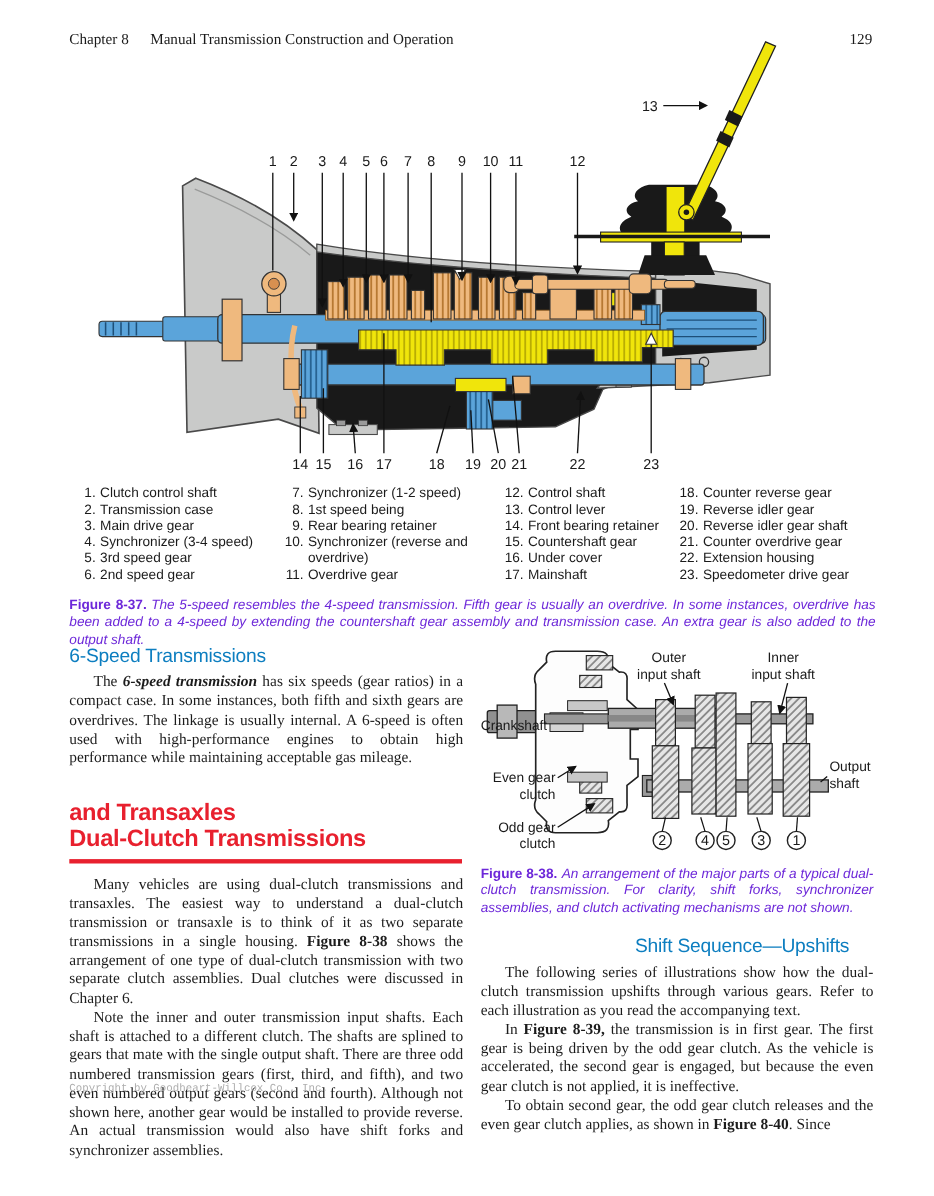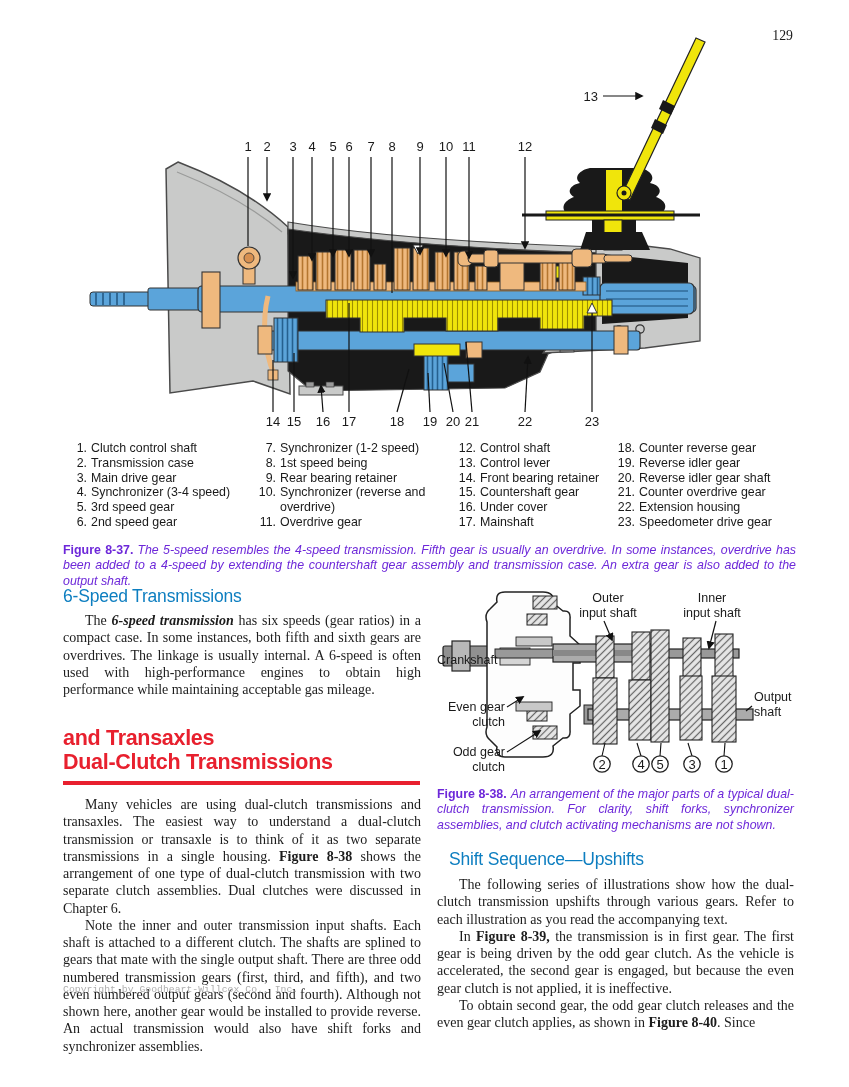--- a/index.html
+++ b/index.html
@@ -27,40 +27,44 @@
   .caption{font-family:"Liberation Sans",sans-serif;font-size:12.4px;line-height:15.4px;
            color:#6d28d9;text-align:justify;}
   .cap37{top:543px;left:63px;width:733px;}
   .cap38{top:787px;left:437px;width:357px;}
   .cap-lead{font-weight:bold;margin-right:4px;}
   .cap-body{font-style:italic;}
   
   .h-blue{font-family:"Liberation Sans",sans-serif;font-weight:normal;font-size:17.5px;
           color:#0d7ec0;letter-spacing:-0.2px;}
   .hb1{top:586px;left:63px;width:358px;}
-  .hb2{top:849px;left:449px;width:357px;}
+  .hb2{top:849px;left:415px;width:357px;text-align:right;}
   .h-red{top:727px;left:63px;width:360px;font-family:"Liberation Sans",sans-serif;
          font-weight:bold;font-size:21.5px;line-height:23.8px;color:#e8202e;letter-spacing:-0.3px;}
   .red-rule{top:781px;left:63px;width:357px;height:3.5px;background:#e8202e;}
   
   .body-block{font-size:14px;line-height:17.25px;text-align:justify;}
   .body-block p{margin:0;text-indent:22px;}
   .bp1{top:612px;left:63px;width:358px;}
   .bp2{top:796px;left:63px;width:358px;}
   .bp3{top:876px;left:437px;width:357px;}
   .b{font-weight:bold;} .i{font-style:italic;}
   
   .footer{top:984px;left:63px;font-family:Liberation Mono, monospace;
           font-size:9.8px;color:#aeaeae;}
 </style>
 </head>
 <body>
 
 <div class="page">
 
+  <div class="abs hdr">
+    <span class="chap">Chapter 8</span>
+    <span>Manual Transmission Construction and Operation</span>
+  </div>
   <div class="abs pagenum">129</div>
 
   <svg id="fig37" class="abs" width="745" height="396" viewBox="55 36 745 396">
     <defs>
       <pattern id="pat-tan" patternUnits="userSpaceOnUse" width="5" height="10">
         <rect width="5" height="10" fill="#efb97e"></rect>
         <line x1="2.5" y1="0" x2="2.5" y2="10" stroke="#b5762f" stroke-width="1.6"></line>
       </pattern>
       <pattern id="pat-blue" patternUnits="userSpaceOnUse" width="5" height="10">
         <rect width="5" height="10" fill="#5ba4da"></rect>

